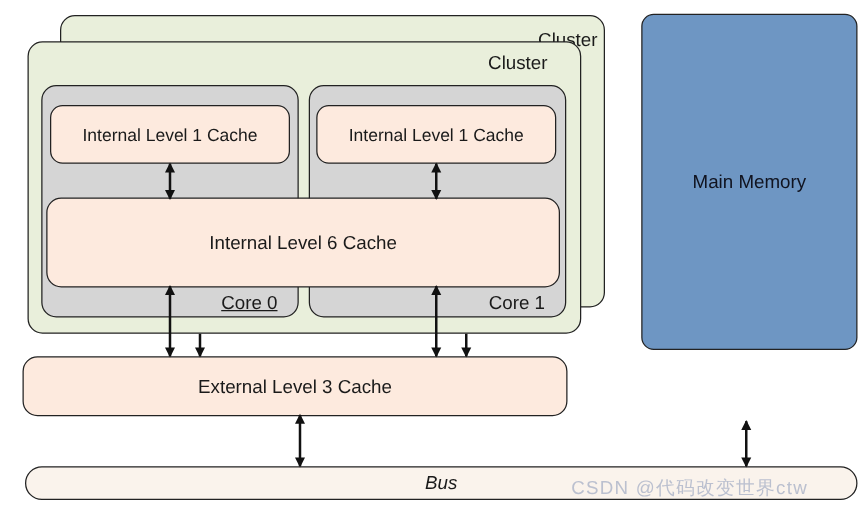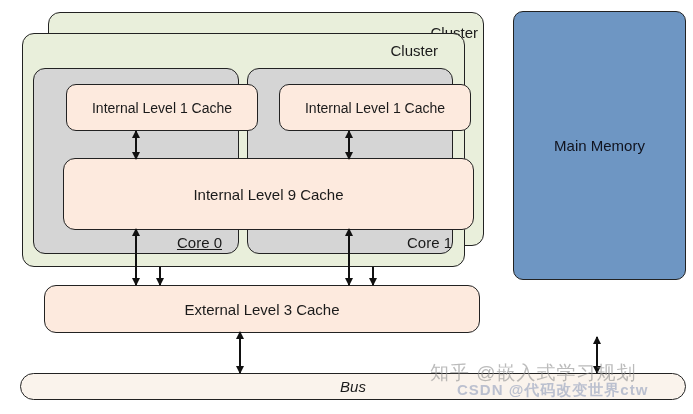--- a/index.html
+++ b/index.html
@@ -38,21 +38,20 @@
     color: #1a1a1a;
     white-space: nowrap;
   }
   .cache {
     background: var(--cache-fill, #fdeade);
     border-radius: 10px;
     display: flex;
     align-items: center;
     justify-content: center;
     font-size: 14px;
-    margin-left: 26px;
   }
   .cache.big { border-radius: 12px; font-size: 15px; }
   .bus {
     background: var(--bus-fill, #faf3ec);
     border-radius: 14px;
     display: flex;
     align-items: center;
     justify-content: center;
     font-size: 15px;
   }
@@ -98,21 +97,20 @@
   }
   .wm-zhihu {
     font-size: 19px;
     letter-spacing: 1px;
     color: rgba(145, 145, 145, 0.62);
   }
   .wm-csdn {
     font-size: 15px;
     letter-spacing: 1px;
     color: rgba(165, 175, 198, 0.75);
-    font-weight: bold;
   }
   .z1 { z-index: 1; } .z2 { z-index: 2; } .z3 { z-index: 3; }
   .z4 { z-index: 4; } .z5 { z-index: 5; }
 </style>
 </head>
 <body>
 
 <div id="canvas">
 
   <div class="box cluster z1" style="left:48px; top:12px; width:436px; height:234px;">
@@ -121,42 +119,41 @@
 
   <div class="box cluster z2" style="left:22px; top:33px; width:443px; height:234px;">
     <span class="cluster-label" style="top:8px; right:26px;">Cluster</span>
   </div>
 
   <div class="box core z3" style="left:33px; top:68px; width:206px; height:186px;">
     <span class="core-label" style="right:16px;text-decoration:underline;">Core 0</span>
   </div>
 
   <div class="box core z3" style="left:247px; top:68px; width:206px; height:186px;">
-    <span class="core-label" style="right:0;margin-left:20px;">Core 1</span>
+    <span class="core-label" style="right:16px;margin-left:20px;">Core 1</span>
   </div>
 
   <div class="box cache z4" style="left:40px; top:84px; width:192px; height:47px;">Internal Level 1 Cache</div>
   <div class="box cache z4" style="left:253px; top:84px; width:192px; height:47px;">Internal Level 1 Cache</div>
 
-  <div class="box cache big z4" style="left:37px; top:158px; width:411px; height:72px;">Internal Level 9 Cache</div>
+  <div class="box cache big z4" style="left:37px; top:158px; width:411px; height:72px;">Internal Level 6 Cache</div>
 
   <div class="box cache big z2" style="left:18px; top:285px; width:436px; height:48px;">External Level 3 Cache</div>
 
   <div class="box bus z2" style="left:20px; top:373px; width:666px; height:27px;font-style:italic;">Bus</div>
 
   <div class="box memory z2" style="left:513px; top:11px; width:173px; height:269px;">Main Memory</div>
 
   <div class="varrow z5" style="left:135px; top:131px; height:28px;"></div>
   <div class="varrow z5" style="left:348px; top:131px; height:28px;"></div>
 
   <div class="varrow z5" style="left:135px; top:229px; height:56px;"></div>
   <div class="varrow down-only z5" style="left:159px; top:267px; height:18px;"></div>
 
   <div class="varrow z5" style="left:348px; top:229px; height:56px;"></div>
   <div class="varrow down-only z5" style="left:372px; top:267px; height:18px;"></div>
 
   <div class="varrow z5" style="left:239px; top:332px; height:41px;"></div>
   <div class="varrow z5" style="left:596px; top:337px; height:36px;"></div>
 
-  <div class="watermark wm-zhihu" style="left:430px; top:360px;">知乎 @嵌入式学习规划</div>
   <div class="watermark wm-csdn" style="left:457px; top:381px;">CSDN @代码改变世界ctw</div>
 
 </div>
 
 </body></html>

